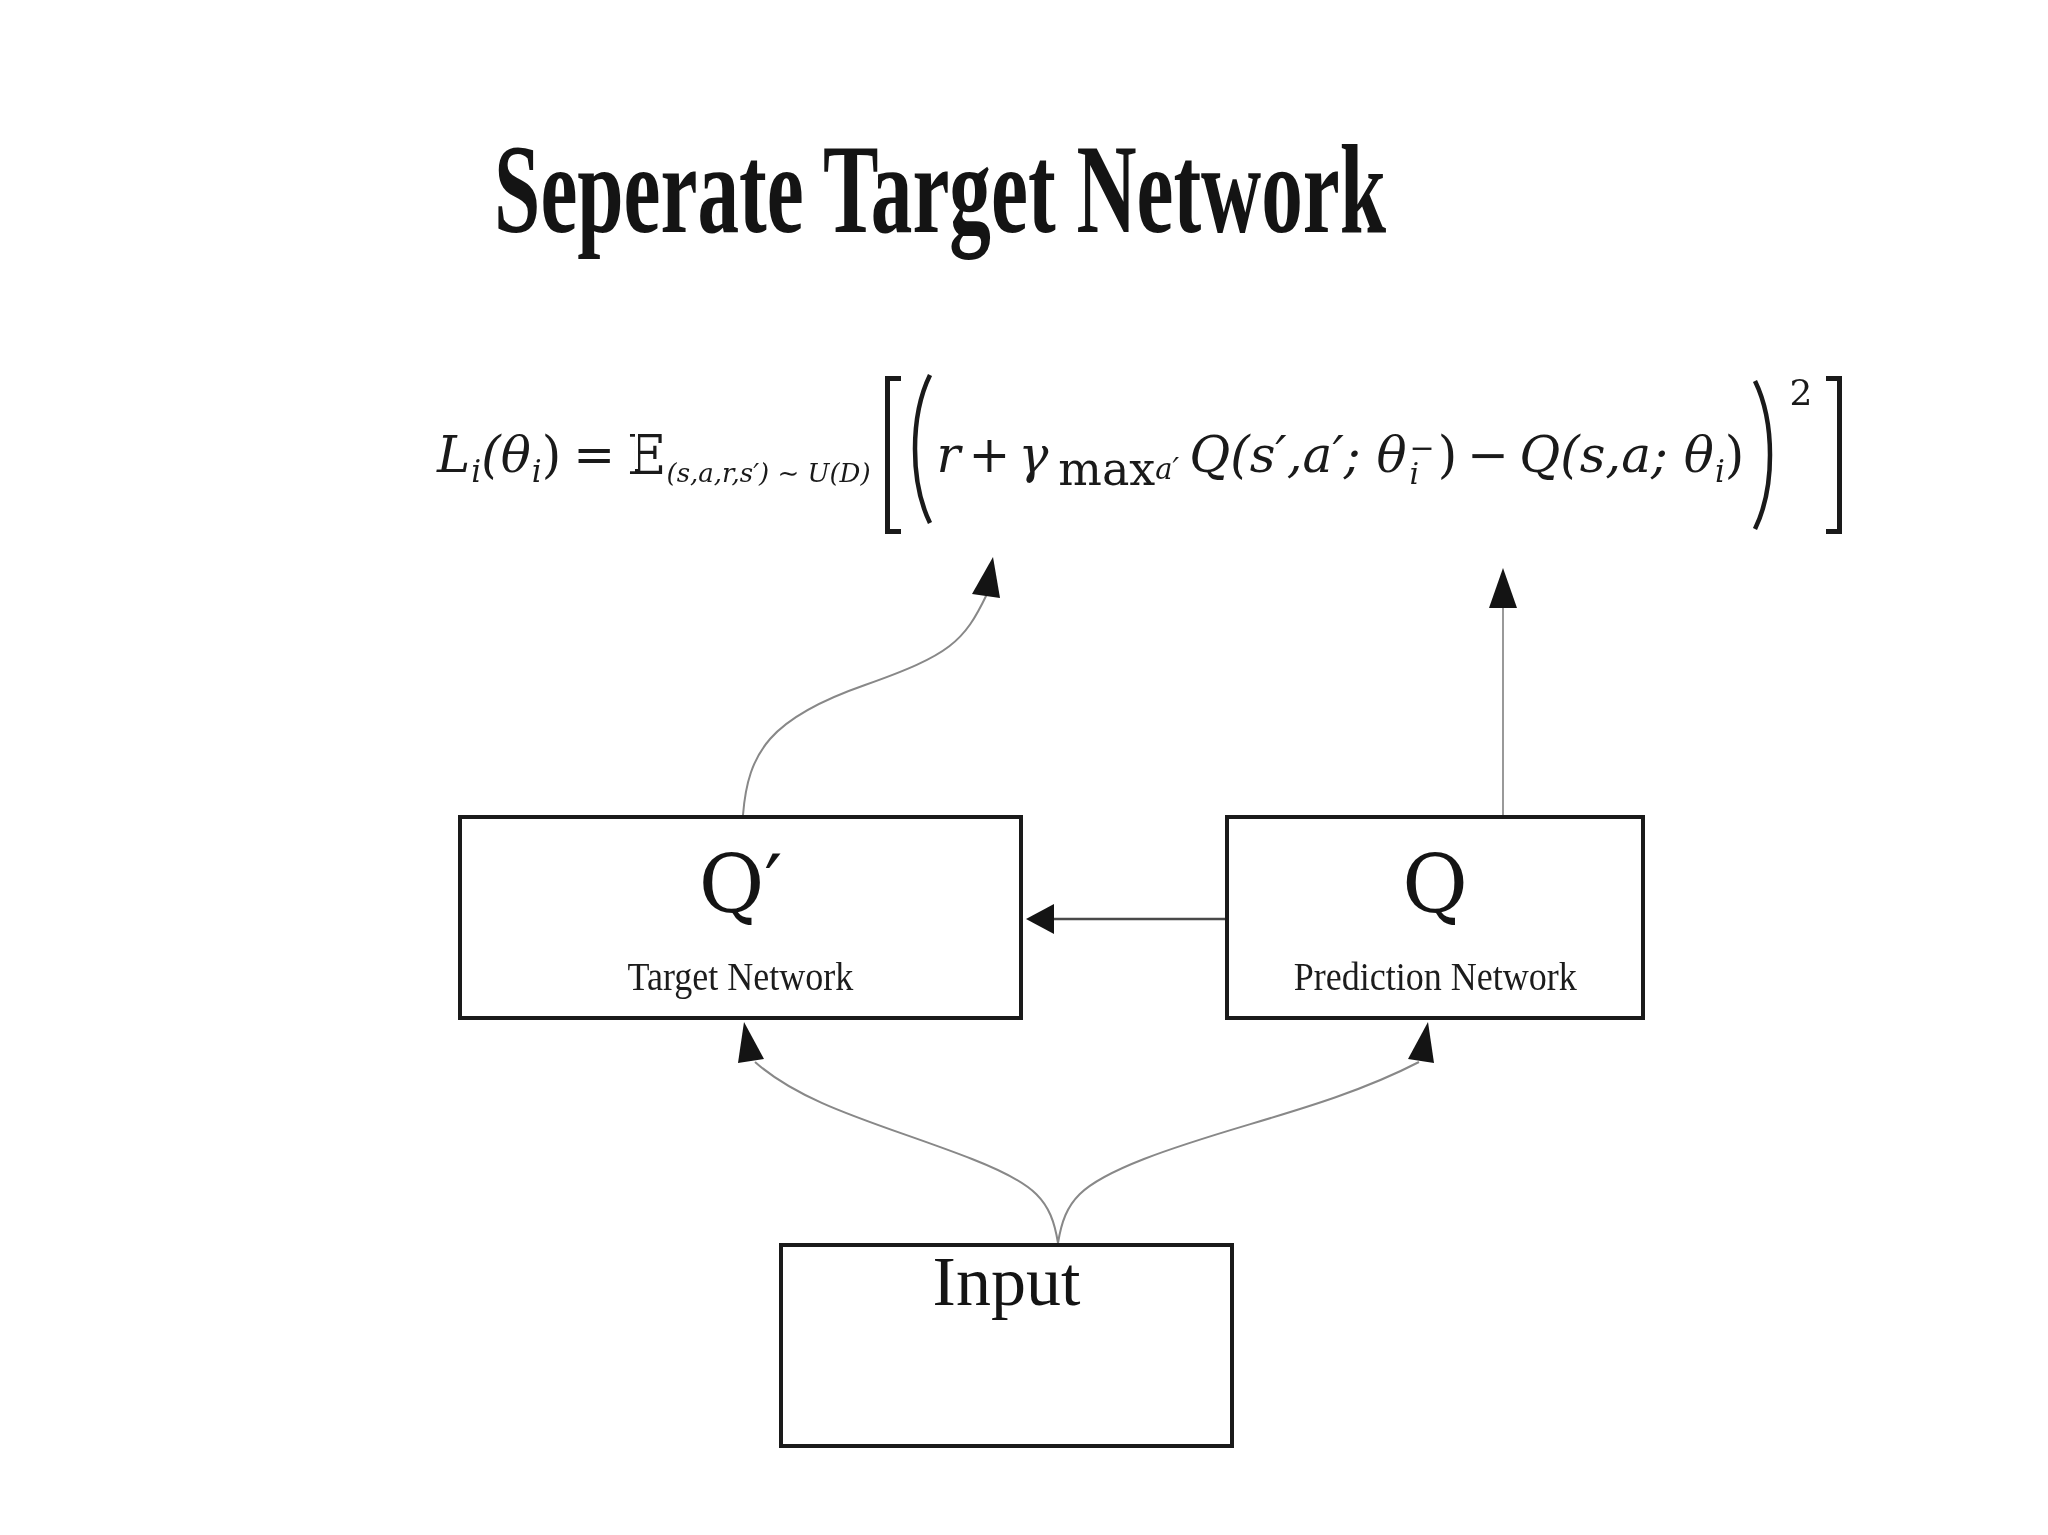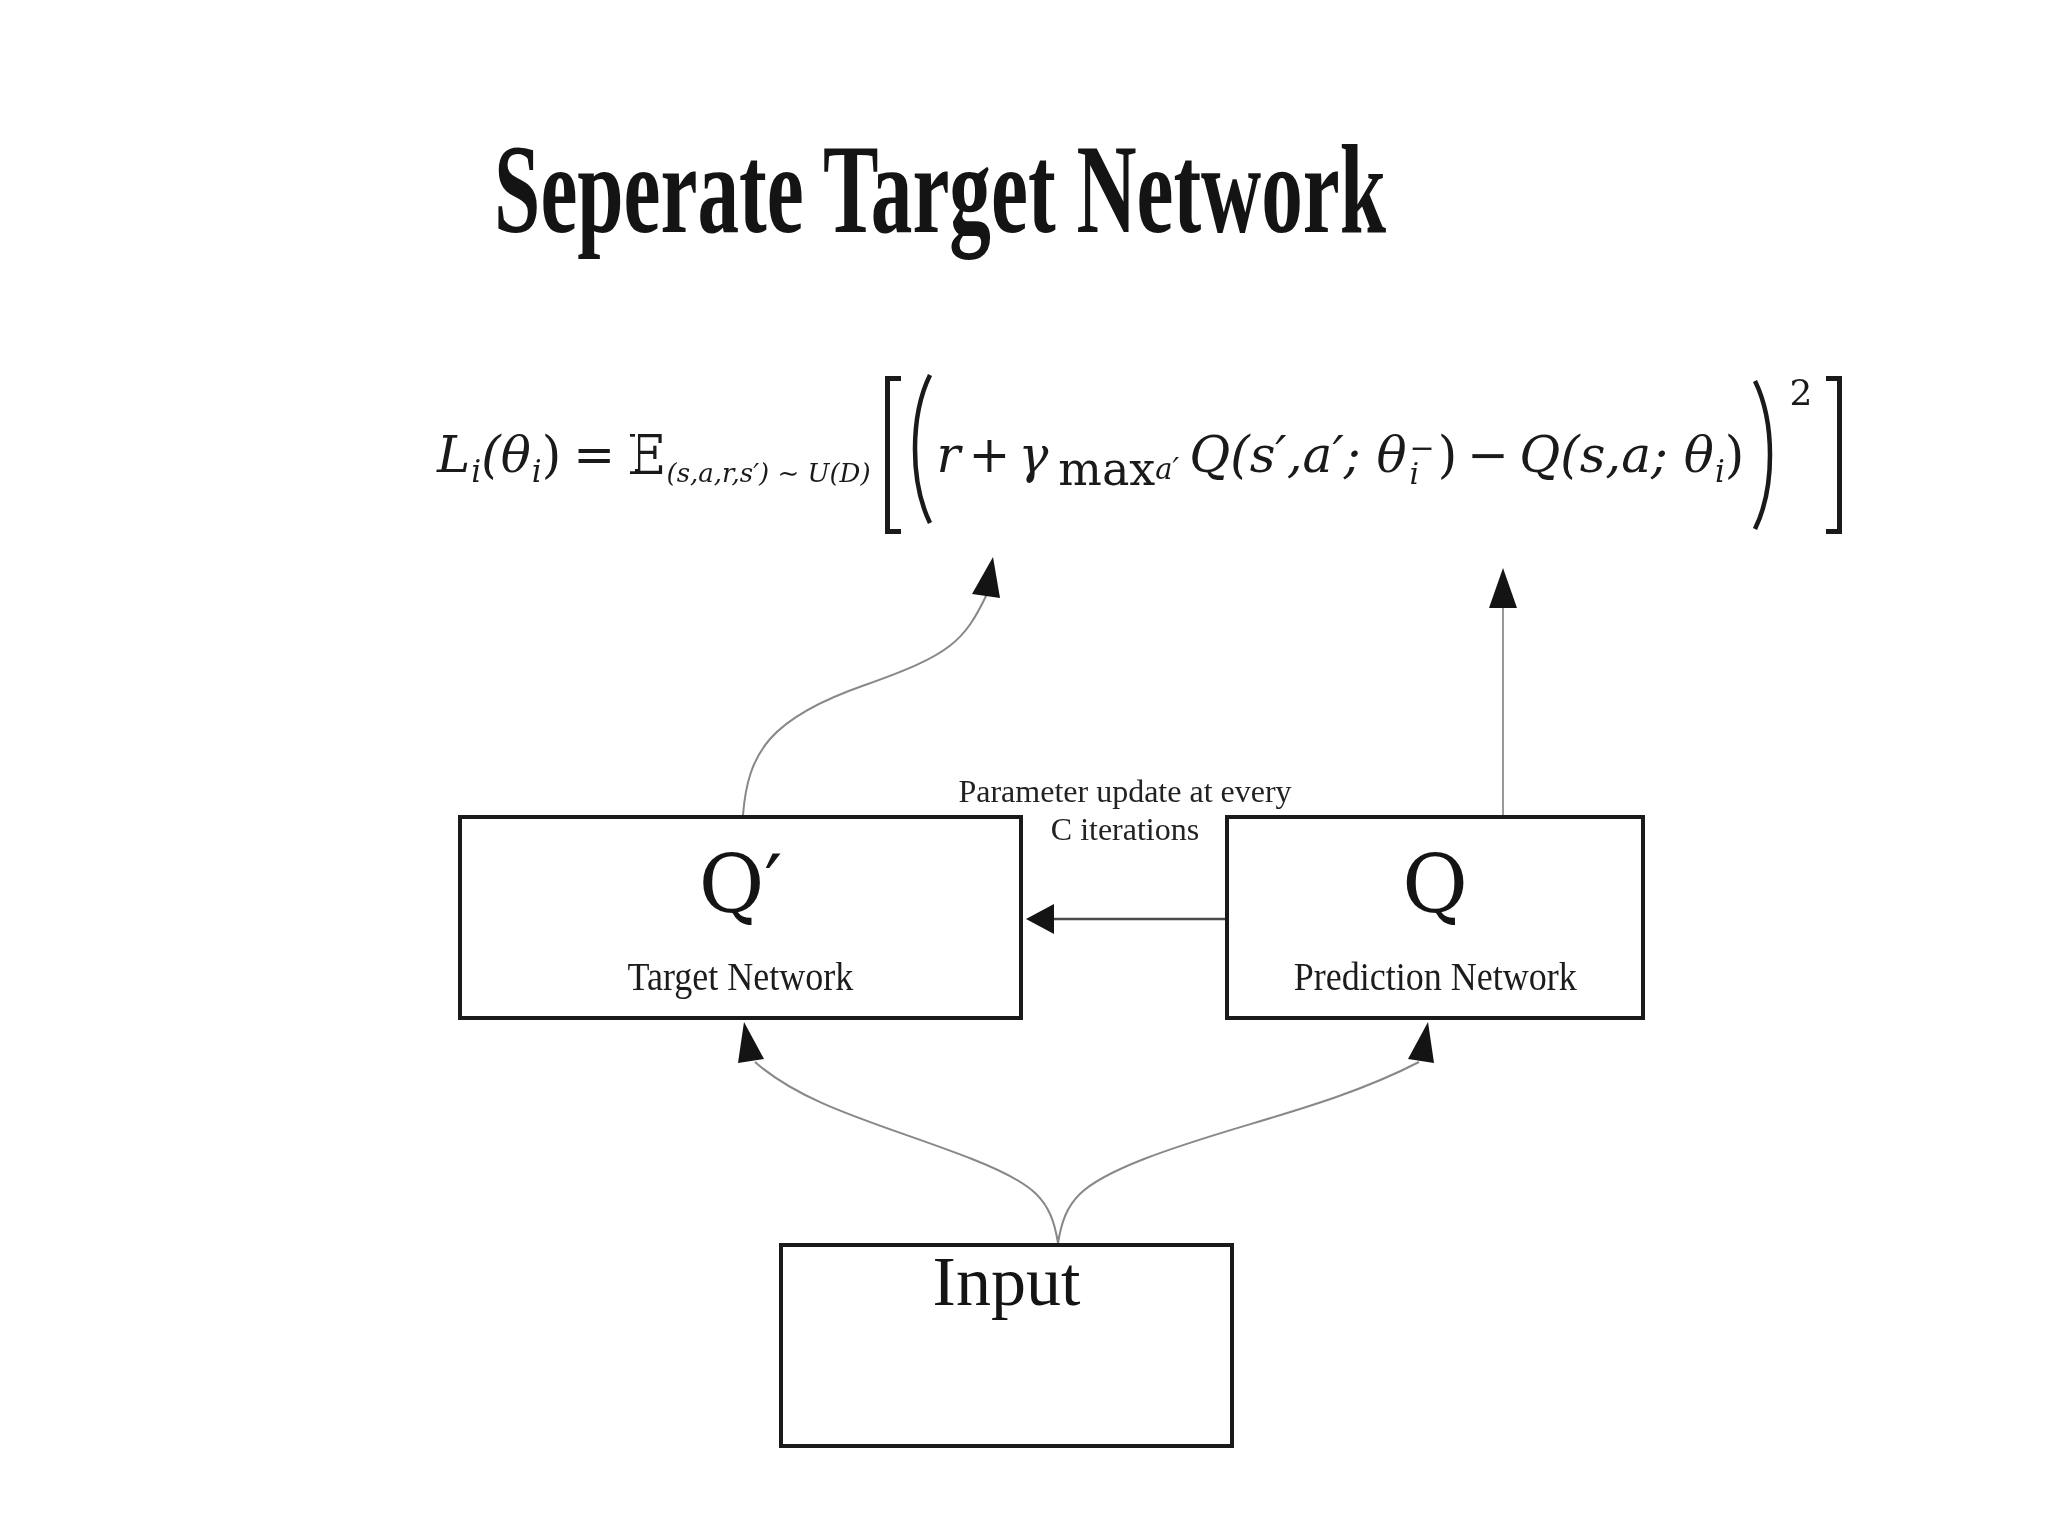--- a/index.html
+++ b/index.html
@@ -119,24 +119,20 @@
     <path d="M1225,919 L1052,919" stroke="#4a4a4a" stroke-width="2.5" fill="none"></path>
     <polygon points="1026,919 1054,904 1054,934" fill="#141414"></polygon>
 
     <path d="M1058,1243 C1051,1200 1036,1184 972,1159 C885,1125 806,1107 755,1062" stroke="#888888" stroke-width="2" fill="none"></path>
     <polygon points="744,1022 764,1059 738,1063" fill="#141414"></polygon>
 
     <path d="M1058,1243 C1065,1200 1080,1184 1144,1159 C1231,1125 1330,1108 1419,1062" stroke="#888888" stroke-width="2" fill="none"></path>
     <polygon points="1428,1022 1434,1063 1408,1059" fill="#141414"></polygon>
   </svg>
 
-  <div class="param-note">
-    <div>Parameter update at every</div>
-    <div>C iterations</div>
-  </div>
 
   <div class="nodebox box-target">
     <span class="nodesym">Q′</span>
     <span class="nodelabel">Target Network</span>
   </div>
 
   <div class="nodebox box-prediction">
     <span class="nodesym">Q</span>
     <span class="nodelabel">Prediction Network</span>
   </div>

